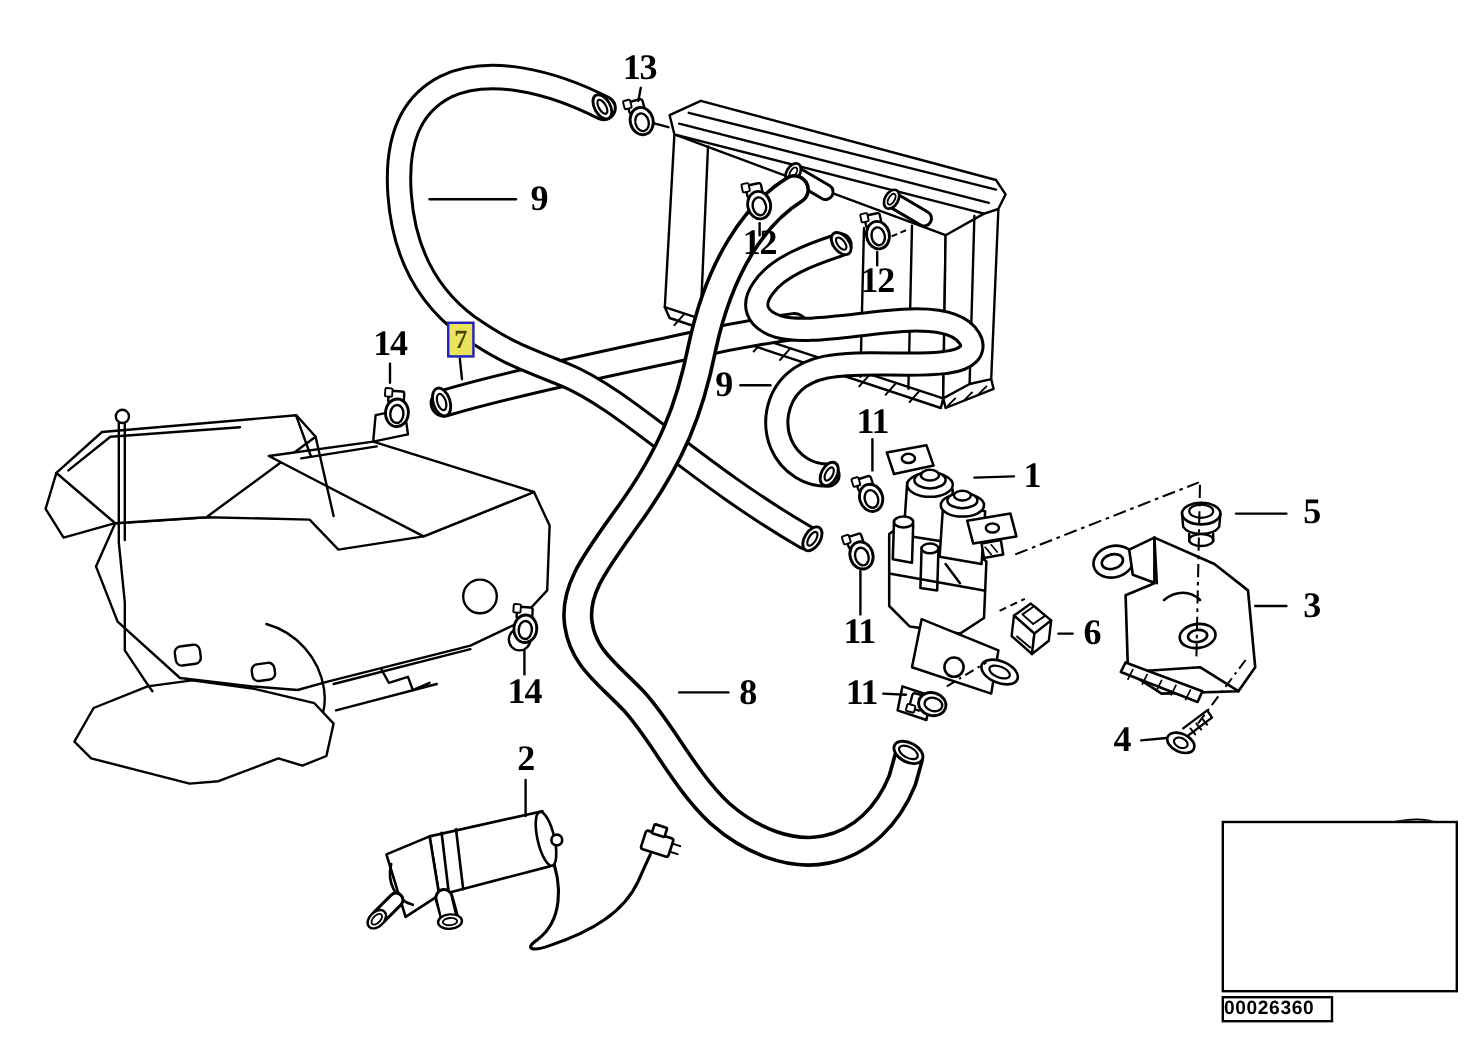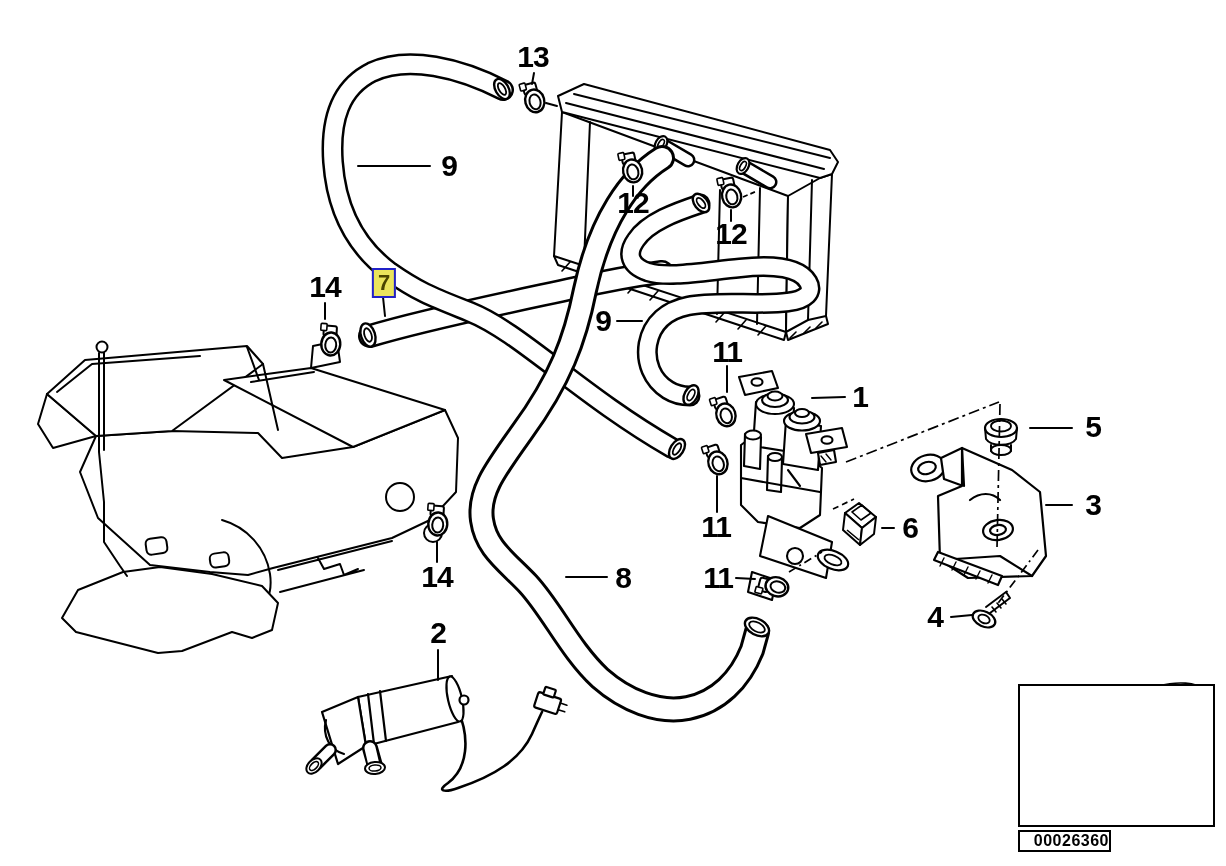--- a/index.html
+++ b/index.html
@@ -1,28 +1,28 @@
 <!DOCTYPE html>
 <html><head>
 <meta charset="utf-8">
 <title></title>
 <style>
   html,body{margin:0;padding:0;background:#fff;}
   .stage{position:relative;width:1226px;height:866px;background:#fff;overflow:hidden;
          font-family:"Liberation Sans",sans-serif;}
   .stage svg{position:absolute;left:0;top:0;}
   .callout{position:absolute;transform:translate(-50%,-50%);
-           font-family:Liberation Sans, sans-serif;font-weight:bold;
+           font-family:Liberation Serif, serif;font-weight:bold;
            font-size:30px;line-height:1;color:#000;letter-spacing:-1px;white-space:nowrap;
            user-select:none;}
   .callout.hl{font-size:22px;letter-spacing:0;padding:2px 4px;border:2px solid #2121c8;
               background:#eae45c;color:#4a4400;}
   .partnum{position:absolute;left:1018px;top:830px;width:93px;height:22px;
            border:2px solid #000;box-sizing:border-box;display:flex;align-items:center;
-           justify-content:flex-end;font-family:"Liberation Sans",sans-serif;
+           justify-content:flex-start;font-family:"Liberation Sans",sans-serif;
            font-weight:bold;font-size:16px;letter-spacing:.5px;color:#000;background:#fff;}
   .carbox{position:absolute;left:1018px;top:684px;width:197px;height:143px;
           border:2px solid #000;box-sizing:border-box;background:#fff;}
 </style>
 </head>
 <body>
 
 <div class="stage">
 
 <svg width="1226" height="866" viewBox="0 0 1226 866">

